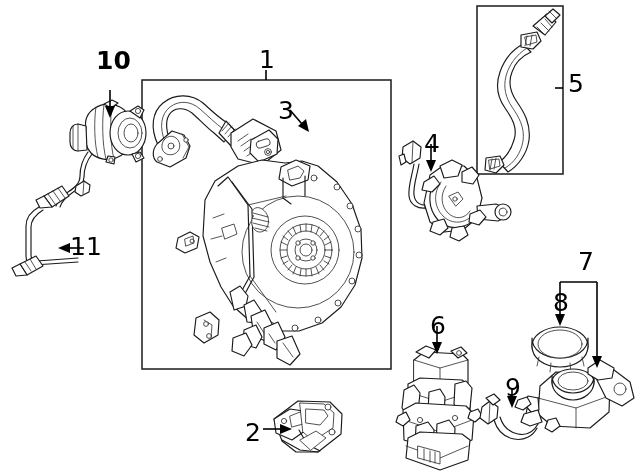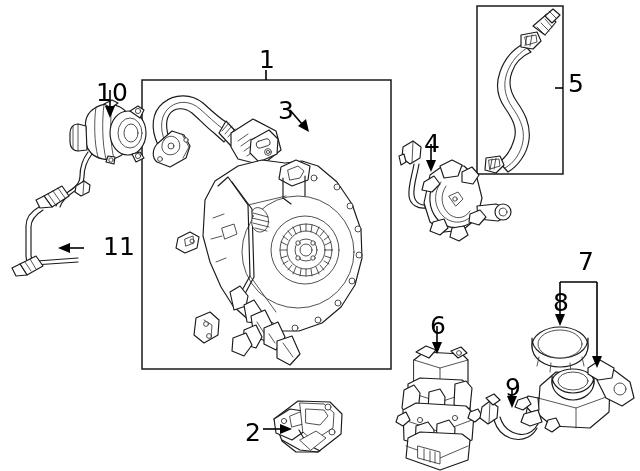--- a/index.html
+++ b/index.html
@@ -505,16 +505,16 @@
 
   <div class="callout-label" style="left:259px; top:47px;">1</div>
   <div class="callout-label" style="left:245px; top:420px;">2</div>
   <div class="callout-label" style="left:278px; top:98px;">3</div>
   <div class="callout-label" style="left:424px; top:131px;">4</div>
   <div class="callout-label" style="left:568px; top:71px;">5</div>
   <div class="callout-label" style="left:430px; top:313px;">6</div>
   <div class="callout-label" style="left:578px; top:249px;">7</div>
   <div class="callout-label" style="left:553px; top:290px;">8</div>
   <div class="callout-label" style="left:505px; top:375px;">9</div>
-  <div class="callout-label" style="left:96px; top:80px;">10</div>
-  <div class="callout-label" style="left:103px; top:234px;">11</div>
+  <div class="callout-label" style="left:96px; top:48px;font-weight:bold;">10</div>
+  <div class="callout-label" style="left:70px; top:234px;">11</div>
 
 </div>
 
 </body></html>

